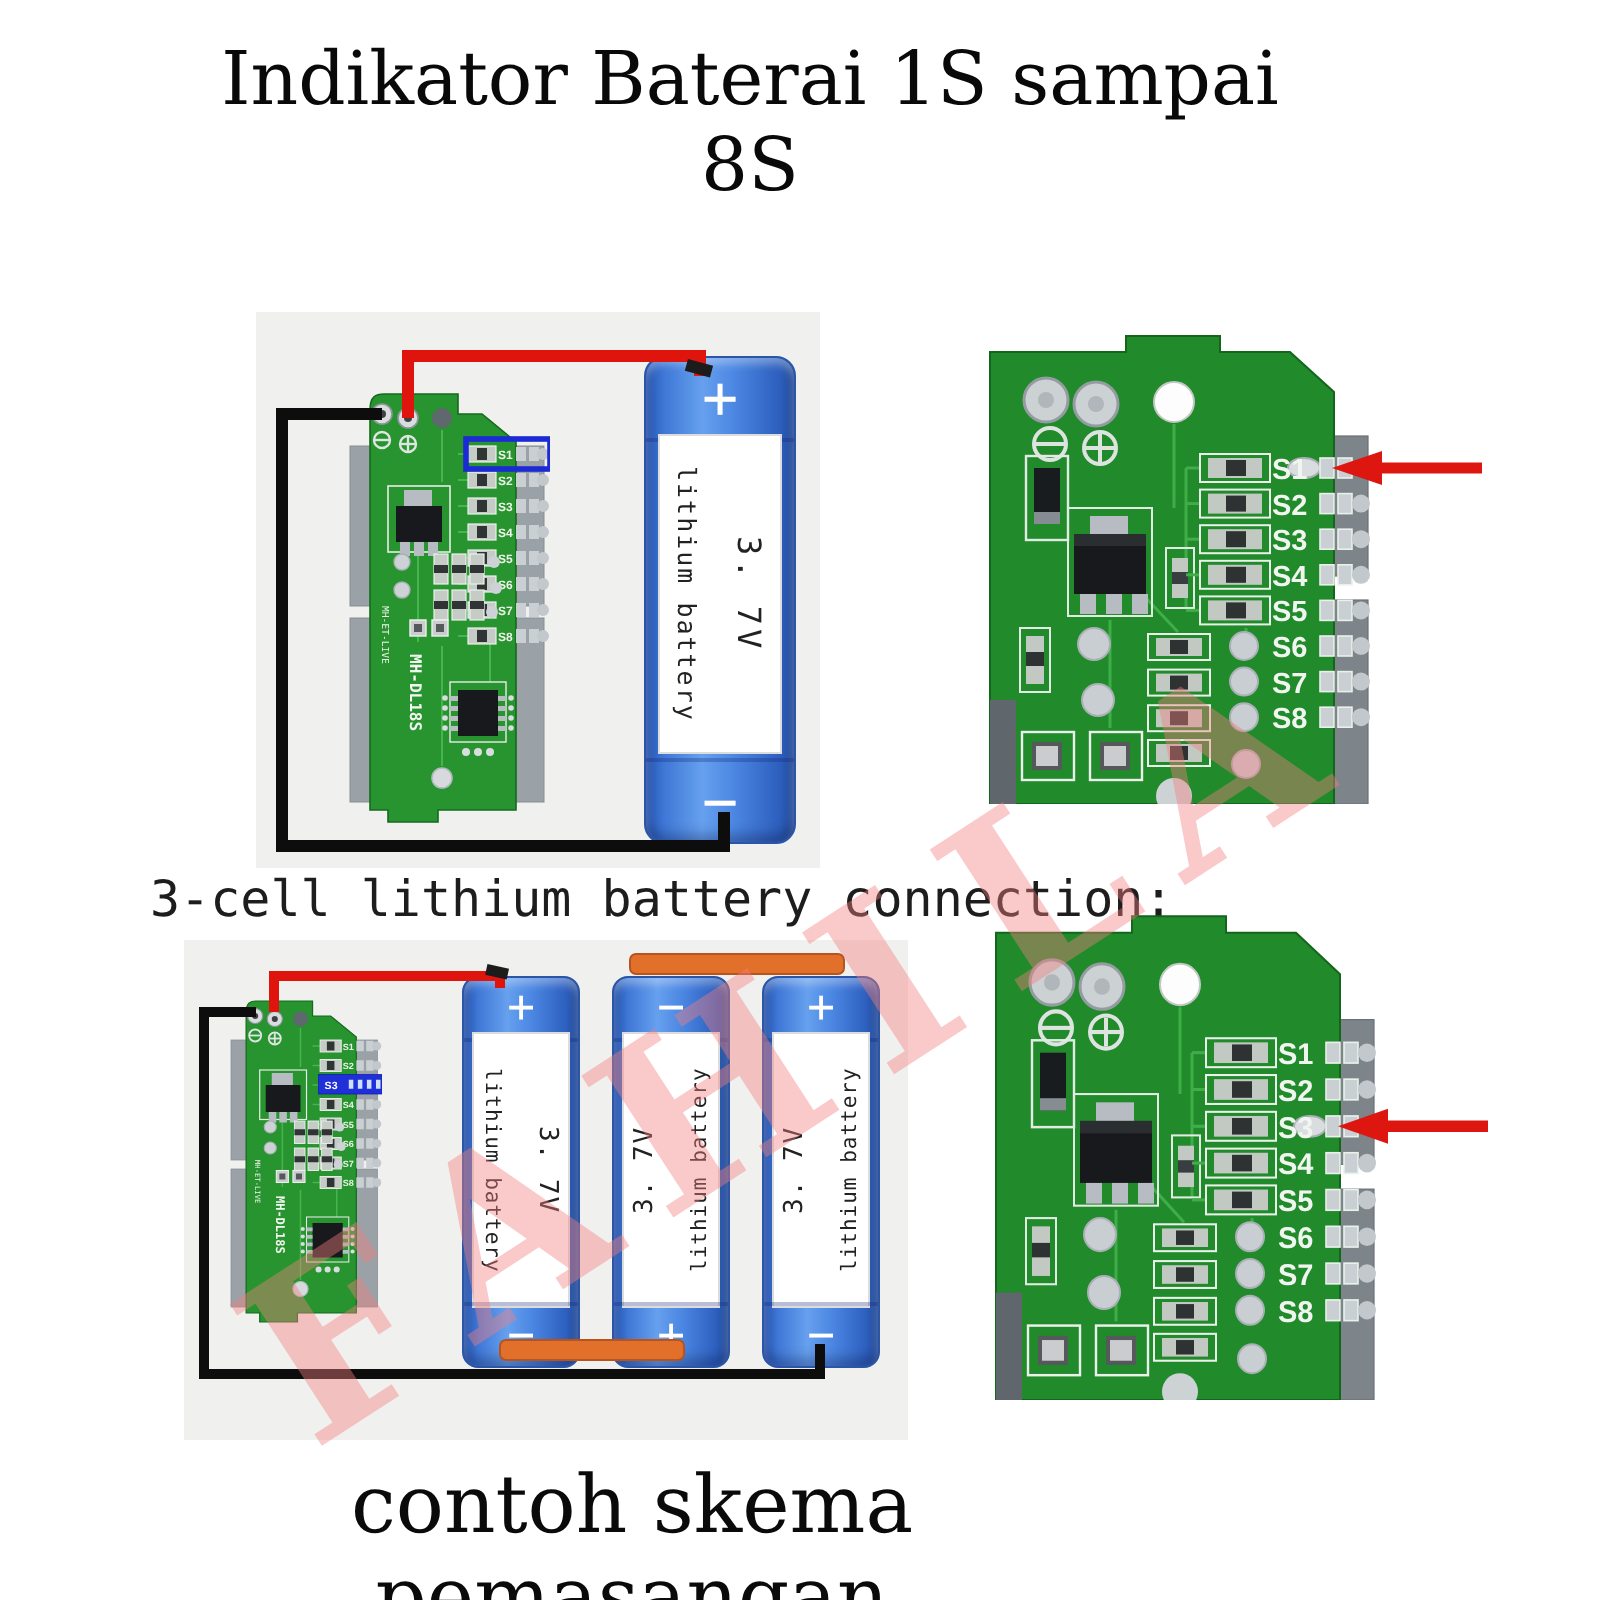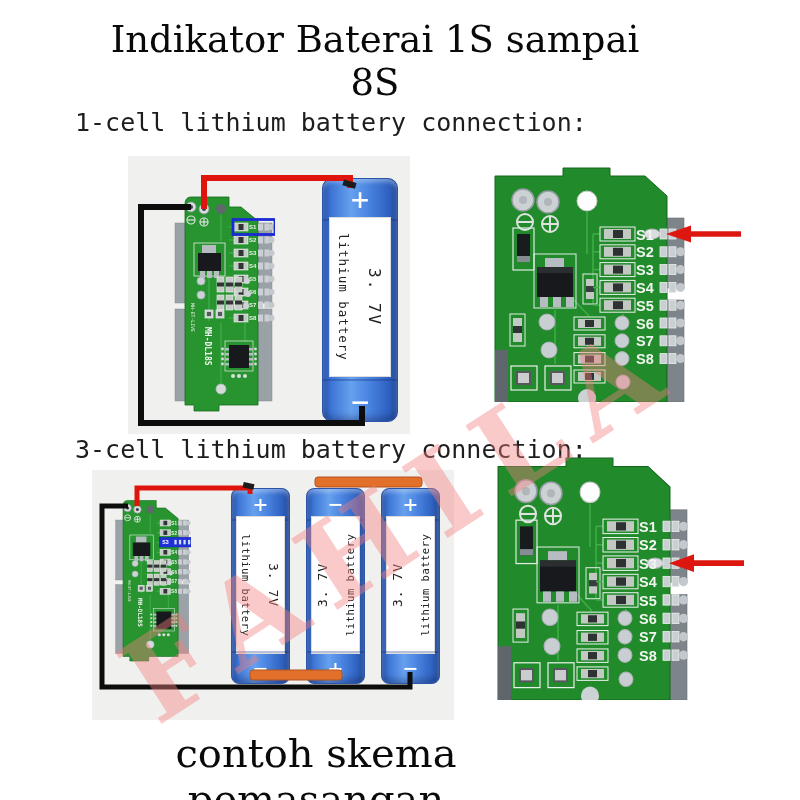--- a/index.html
+++ b/index.html
@@ -48,21 +48,20 @@
 </style>
 </head>
 <body>
 
 <div id="stage">
 
   <div class="bgwash" style="left:128px;top:156px;width:282px;height:278px;"></div>
   <div class="bgwash" style="left:92px;top:470px;width:362px;height:250px;"></div>
 
   <div id="title">Indikator Baterai 1S sampai 8S</div>
-  <div id="heading1" class="heading">1-cell lithium battery connection:</div>
   <div id="heading2" class="heading">3-cell lithium battery connection:</div>
   <div id="caption">contoh skema pemasangan</div>
   <div id="watermark">FAHILA</div>
 
   <div class="pcbbox" style="left:173px;top:187px;width:102px;height:228px;">
     <svg id="pcb1" width="102" height="228" viewBox="-12 -6 102 228">
         <rect x="-10" y="30" width="11" height="80" fill="#9aa1a7" stroke="#868d93" stroke-width="0.5"></rect>
         <rect x="-10" y="116" width="11" height="92" fill="#9aa1a7" stroke="#868d93" stroke-width="0.5"></rect>
         <rect x="68" y="30" width="19" height="80" fill="#9aa1a7" stroke="#868d93" stroke-width="0.5"></rect>
         <rect x="68" y="116" width="19" height="92" fill="#9aa1a7" stroke="#868d93" stroke-width="0.5"></rect>

